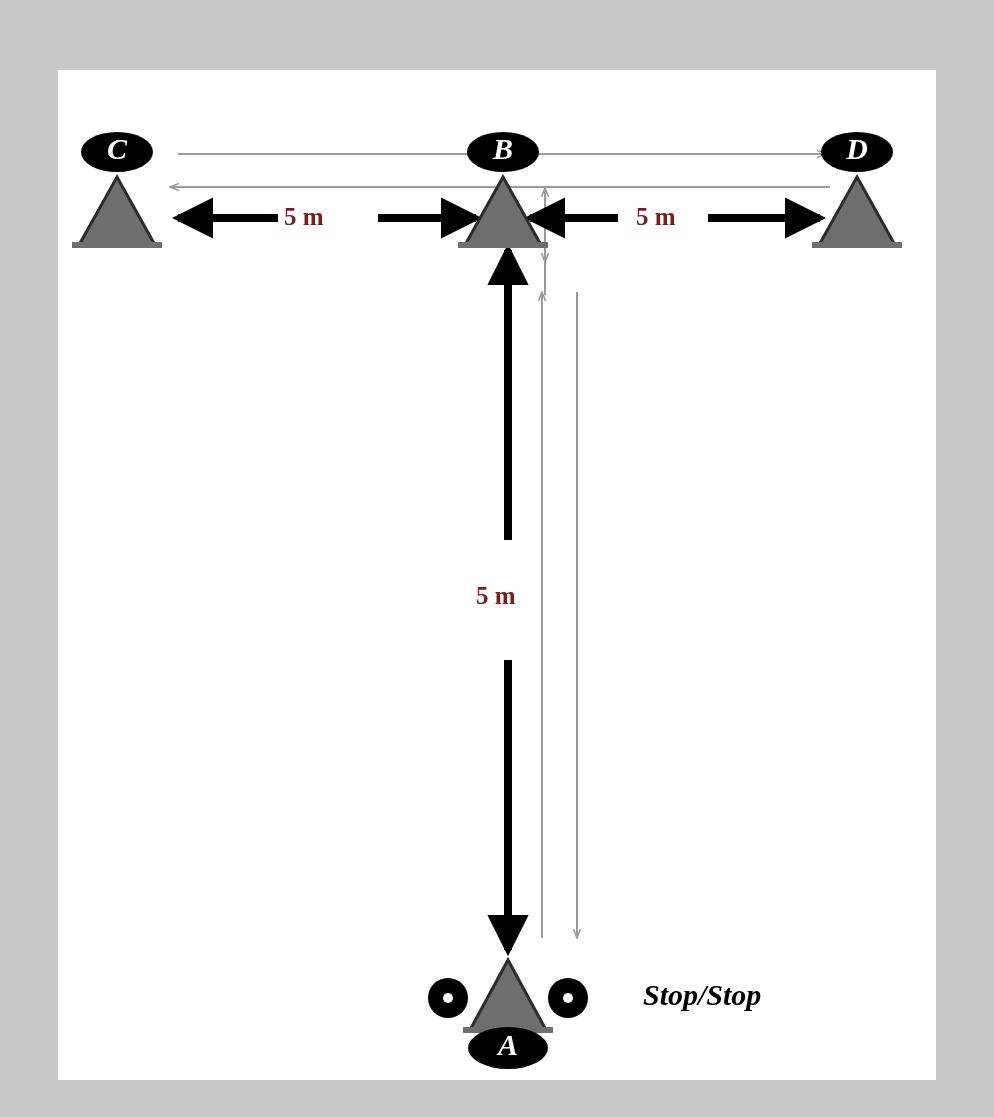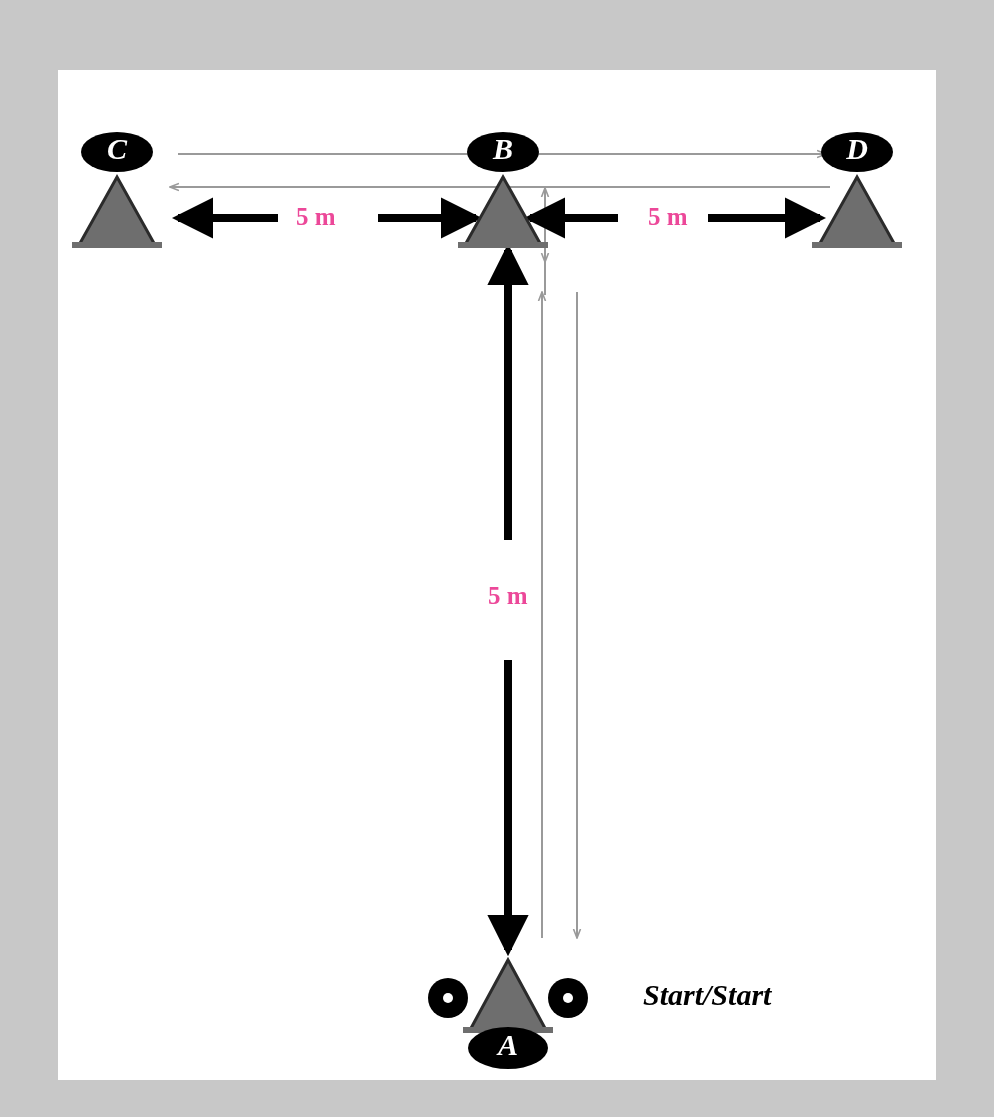--- a/index.html
+++ b/index.html
@@ -35,24 +35,23 @@
     top: 0;
     width: 878px;
     height: 1010px;
     display: block;
   }
   .dist-label {
     position: absolute;
     font-family: "Liberation Serif", serif;
     font-weight: bold;
     font-size: 25px;
-    color: #ec4899;
+    color: #7f1d1d;
     white-space: nowrap;
     letter-spacing: 0px;
-    margin-left: 12px;
   }
   .cone-label {
     position: absolute;
     font-family: "Liberation Serif", serif;
     font-weight: bold;
     font-style: italic;
     font-size: 30px;
     color: #ffffff;
     white-space: nowrap;
     text-align: center;
@@ -152,16 +151,16 @@
 
     <div class="cone-label" style="left: 23px; top: 62px; width: 72px;">C</div>
     <div class="cone-label" style="left: 409px; top: 62px; width: 72px;">B</div>
     <div class="cone-label" style="left: 763px; top: 62px; width: 72px;">D</div>
     <div class="cone-label" style="left: 414px; top: 958px; width: 72px;">A</div>
 
     <div class="dist-label" style="left: 226px; top: 133px;">5 m</div>
     <div class="dist-label" style="left: 578px; top: 133px;">5 m</div>
     <div class="dist-label" style="left: 418px; top: 512px;">5 m</div>
 
-    <div class="start-stop" style="left: 585px; top: 908px;">Start/Start</div>
+    <div class="start-stop" style="left: 585px; top: 908px;">Stop/Stop</div>
 
   </div>
 </div>
 
 </body></html>

